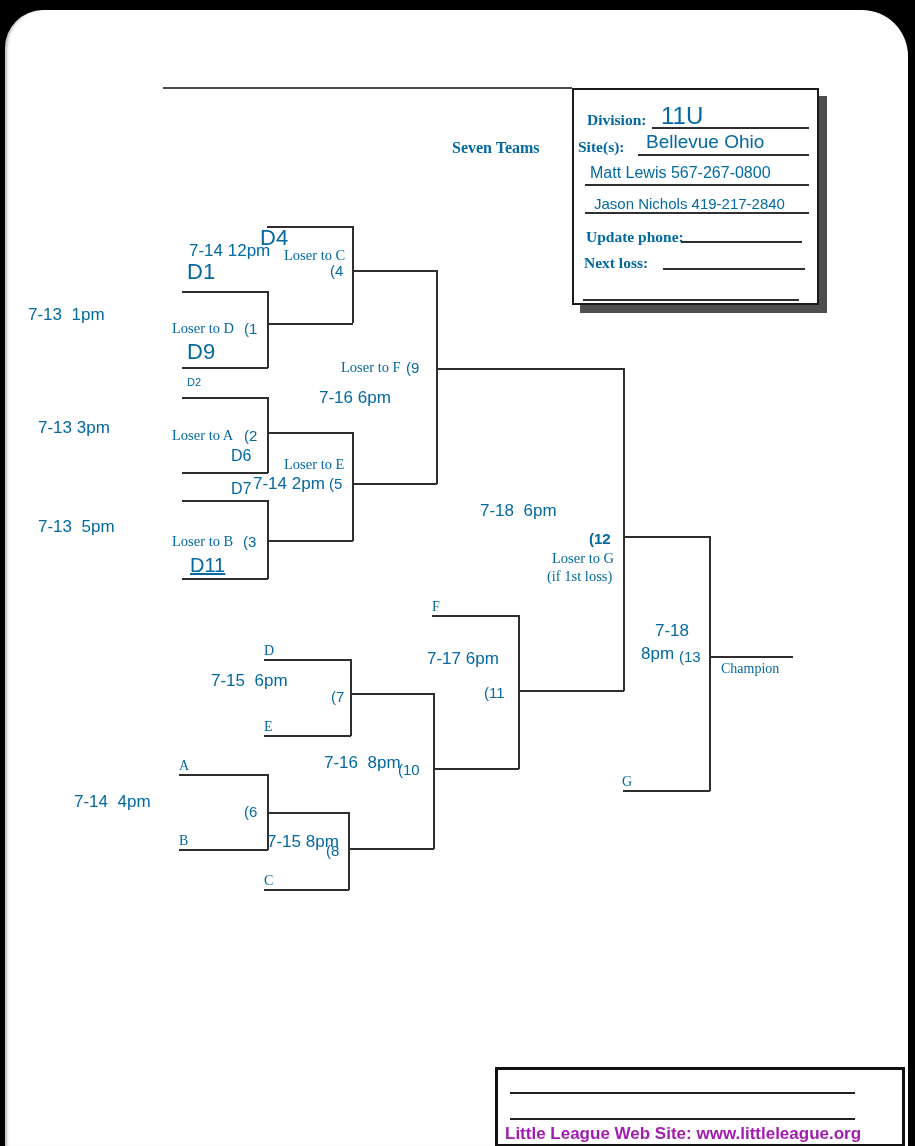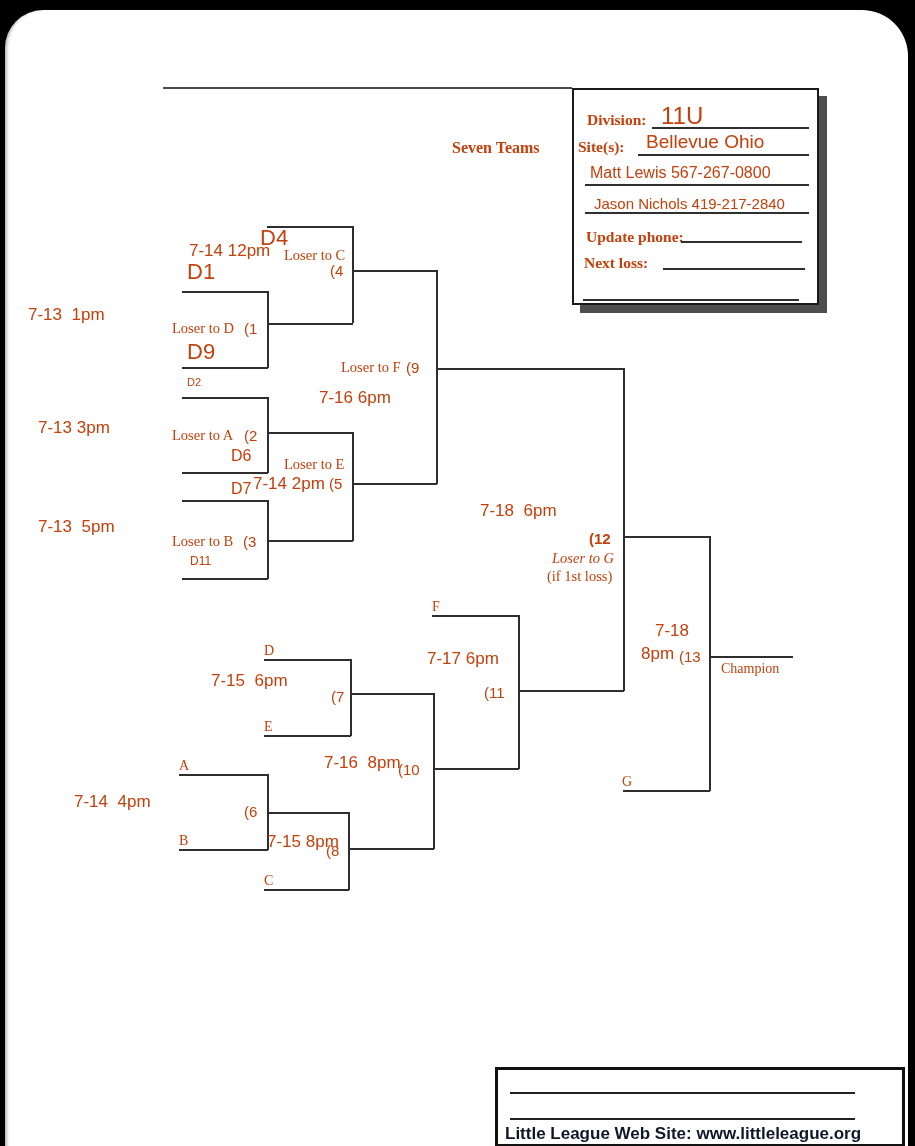--- a/index.html
+++ b/index.html
@@ -10,27 +10,27 @@
   }
   .page{
     position:absolute;left:5px;top:10px;width:903px;height:1136px;
     background:#fff;border-radius:38px 46px 0 0;overflow:hidden;
     box-shadow:inset 4px 0 3px -2px rgba(0,0,0,0.28);
   }
   .content{position:absolute;left:-5px;top:-10px;width:915px;height:1146px;}
   .hl{position:absolute;height:2px;background:var(--line,#2e2e2e);}
   .vl{position:absolute;width:2px;background:var(--line,#2e2e2e);}
   .rule{background:#4a4a4a;}
-  .lbl{position:absolute;white-space:pre;color:#c2410c;line-height:1;}
+  .lbl{position:absolute;white-space:pre;color:#0369a1;line-height:1;}
   .sans{font-family:"Liberation Sans",sans-serif;}
   .serif{font-family:"Liberation Serif",serif;}
   .bold{font-weight:bold;}
   .team{font-size:22px;}
   .team-md{font-size:16px;margin-left:44px;}
-  .team-md2{font-size:12px;}
+  .team-md2{font-size:20px;text-decoration:underline;}
   .team-sm{font-size:11px;}
   .time{font-size:17px;}
   .gnum{font-size:15px;}
   .note{font-size:14.5px;}
   .slot{font-size:14px;}
   .infobox{
     position:absolute;left:572px;top:88px;width:247px;height:217px;
     background:#fff;border:2px solid #1a1a1a;box-sizing:border-box;
     box-shadow:8px 8px 0 0 #4e4e4e;
   }
@@ -161,25 +161,25 @@
     <div class="lbl sans gnum" style="left:484px;top:685px;">(11</div>
     <div class="lbl sans gnum" style="left:589px;top:531px;font-weight:bold;">(12</div>
     <div class="lbl sans gnum" style="left:679px;top:649px;">(13</div>
 
     <div class="lbl serif note" style="left:284px;top:248px;">Loser to C</div>
     <div class="lbl serif note" style="left:172px;top:321px;">Loser to D</div>
     <div class="lbl serif note" style="left:172px;top:428px;">Loser to A</div>
     <div class="lbl serif note" style="left:172px;top:534px;">Loser to B</div>
     <div class="lbl serif note" style="left:284px;top:457px;">Loser to E</div>
     <div class="lbl serif note" style="left:341px;top:360px;">Loser to F</div>
-    <div class="lbl serif note" style="left:552px;top:551px;font-style:italic;">Loser to G</div>
+    <div class="lbl serif note" style="left:552px;top:551px;">Loser to G</div>
     <div class="lbl serif note" style="left:547px;top:569px;">(if 1st loss)</div>
 
     <div class="lbl serif" style="left:721px;top:662px;font-size:14px;">Champion</div>
 
     <div class="footerbox">
       <div class="uline" style="left:12px;top:22px;width:345px;background:#222;"></div>
       <div class="uline" style="left:12px;top:48px;width:345px;background:#222;"></div>
-      <div class="lbl sans bold" style="left:7px;top:55px;font-size:17px;color:#0f172a;">Little League Web Site: www.littleleague.org</div>
+      <div class="lbl sans bold" style="left:7px;top:55px;font-size:17px;color:#a21caf;">Little League Web Site: www.littleleague.org</div>
     </div>
 
   </div>
 </div>
 
 </body></html>

